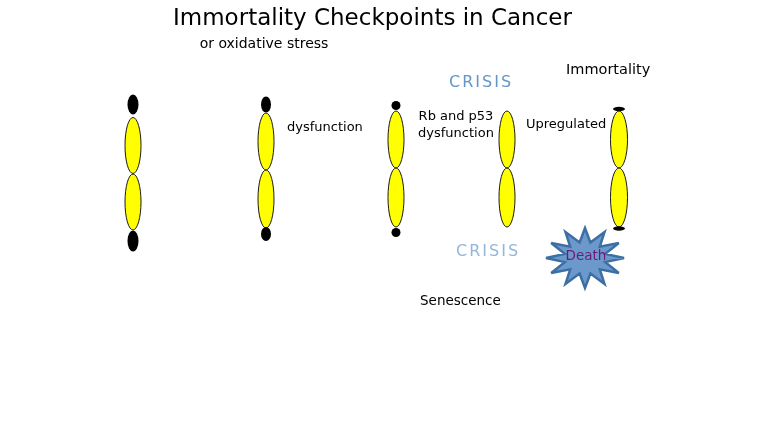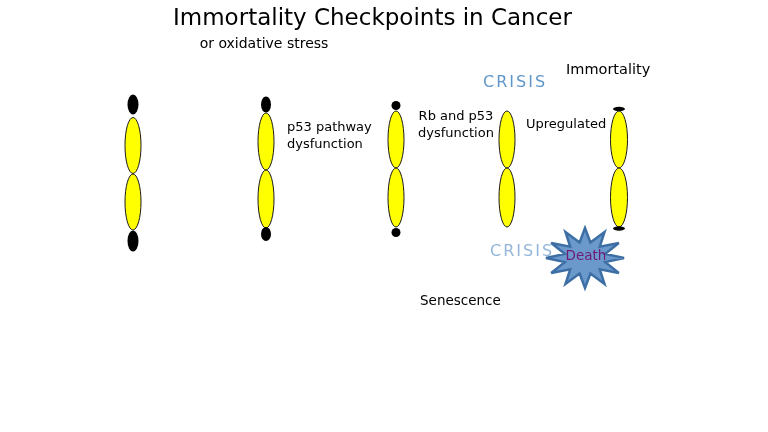--- a/index.html
+++ b/index.html
@@ -32,21 +32,20 @@
   }
   .stage-label {
     font-size: 13px;
     line-height: 17px;
     color: #000000;
   }
   .crisis {
     font-size: 16px;
     letter-spacing: 2px;
     white-space: nowrap;
-    margin-left: 34px;
   }
   .crisis-top { left: 449px; top: 72px; color: #6096C8; }
   .crisis-bottom { left: 456px; top: 241px; color: #94B6DA; }
   .immortality { left: 566px; top: 61px; font-size: 14.5px; color: #000000; white-space: nowrap; }
   .senescence { left: 420px; top: 292px; font-size: 13.5px; color: #000000; white-space: nowrap; }
   .label-p53 { left: 287px; top: 118px; text-align: left; }
   .label-rb { left: 417px; top: 107px; width: 78px; text-align: center; }
   .label-telomerase { left: 526px; top: 115px; text-align: left; }
   .death-label {
     left: 559px; top: 247px; width: 54px;
@@ -109,21 +108,20 @@
 
   <div class="abs subtitle">
     <div>or oxidative stress</div>
   </div>
 
   <div class="abs crisis crisis-top">CRISIS</div>
 
   <div class="abs immortality">Immortality</div>
 
   <div class="abs stage-label label-p53">
-    <div>p53 pathway</div>
     <div>dysfunction</div>
   </div>
 
   <div class="abs stage-label label-rb">
     <div>Rb and p53</div>
     <div>dysfunction</div>
   </div>
 
   <div class="abs stage-label label-telomerase">
     <div>Upregulated</div>

